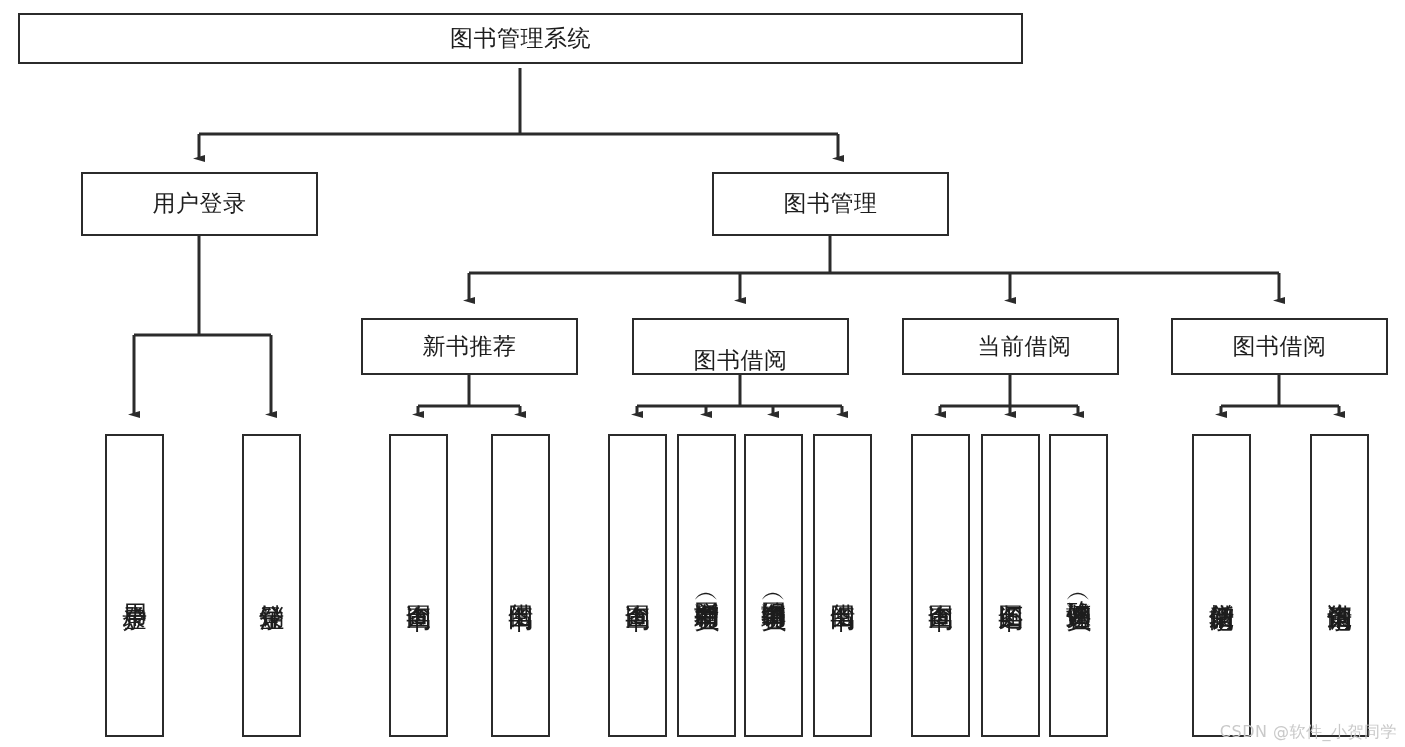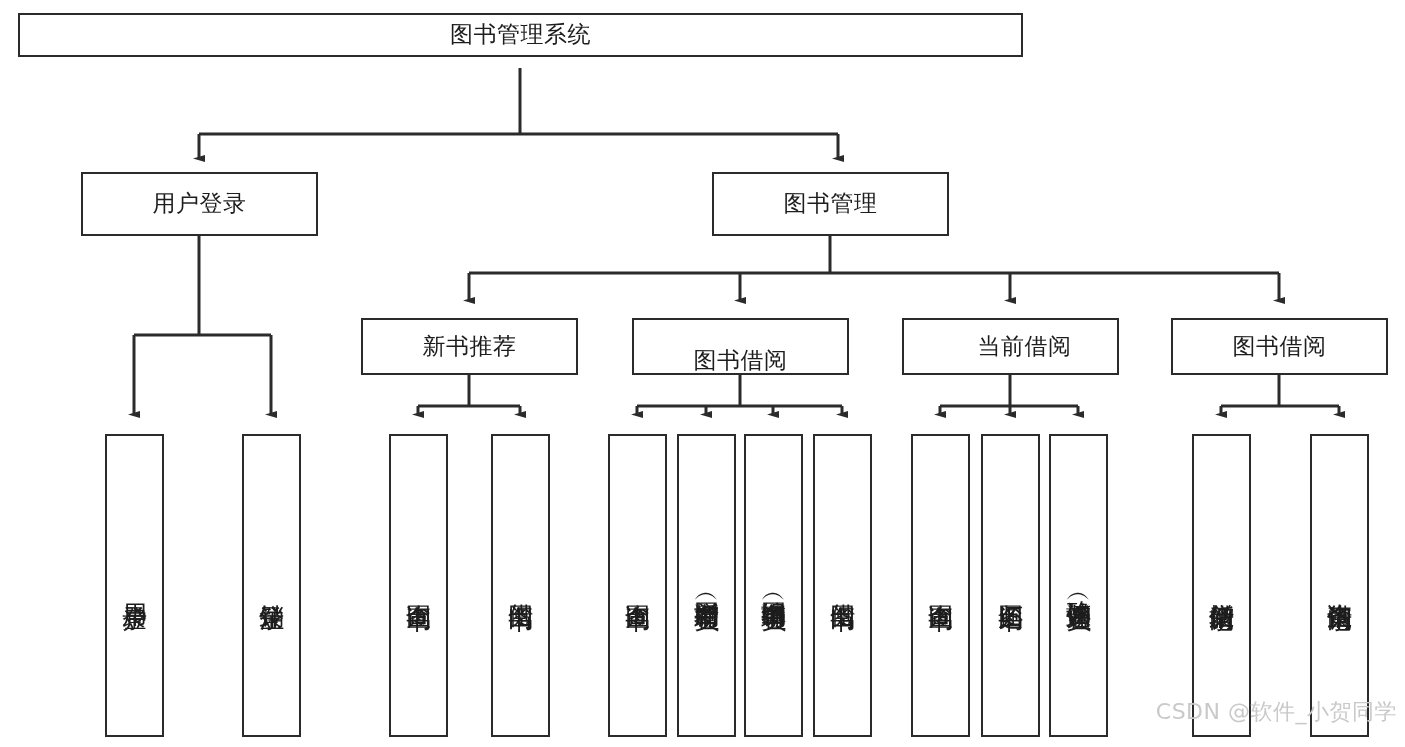--- a/index.html
+++ b/index.html
@@ -49,22 +49,22 @@
     text-orientation: upright;
     font-size: 25px;
     line-height: 1.18;
     letter-spacing: 1px;
     white-space: nowrap;
     text-align: center;
   }
   #watermark {
     position: absolute;
     right: 8px;
-    bottom: 20px;
-    font-size: 22px;
+    bottom: 4px;
+    font-size: 16px;
     color: #c9c9c9;
     letter-spacing: 0.5px;
     white-space: nowrap;
   }
 </style>
 </head>
 <body>
 
 <div id="canvas">
 
@@ -111,21 +111,21 @@
       <path d="M1010,406 L1010,414" marker-end="url(#arrowhead)"></path>
       <path d="M1078,406 L1078,414" marker-end="url(#arrowhead)"></path>
 
       <path d="M1279,375 L1279,406"></path>
       <path d="M1221,406 L1339,406"></path>
       <path d="M1221,406 L1221,414" marker-end="url(#arrowhead)"></path>
       <path d="M1339,406 L1339,414" marker-end="url(#arrowhead)"></path>
     </g>
   </svg>
 
-  <div class="node horiz" style="left:18px; top:13px; width:1005px; height:44px;">
+  <div class="node horiz" style="left:18px; top:13px; width:1005px; height:51px;">
     <span class="label">图书管理系统</span>
   </div>
 
   <div class="node horiz" style="left:81px; top:172px; width:237px; height:64px;">
     <span class="label">用户登录</span>
   </div>
 
   <div class="node horiz" style="left:361px; top:318px; width:217px; height:57px;">
     <span class="label">新书推荐</span>
   </div>

